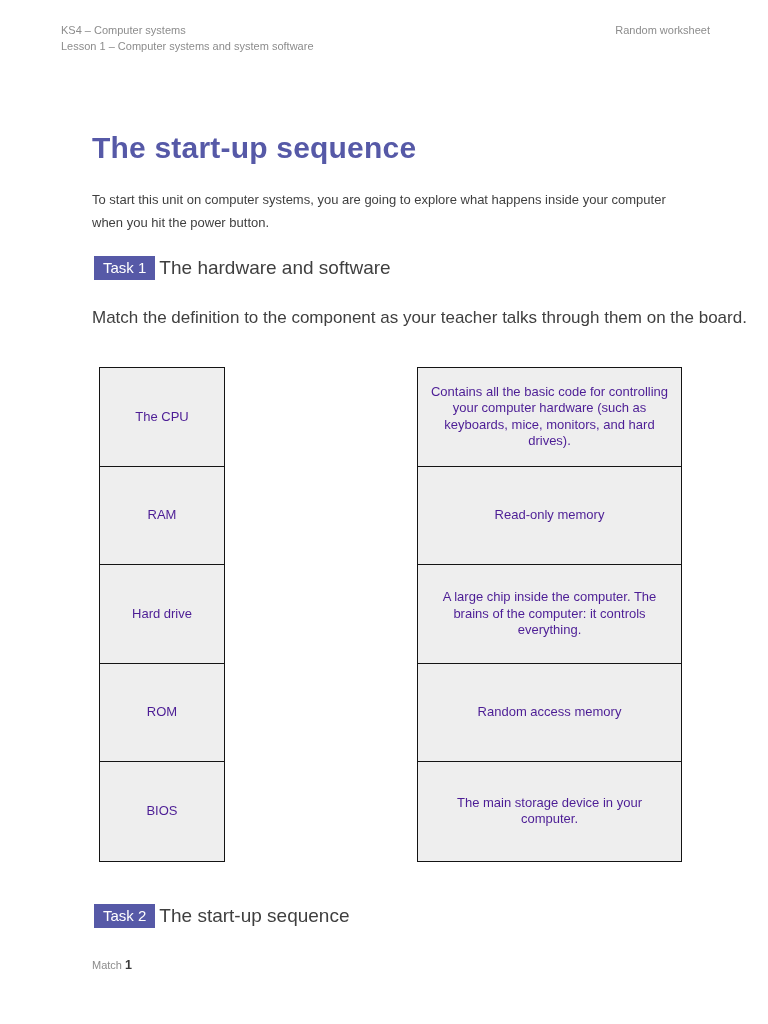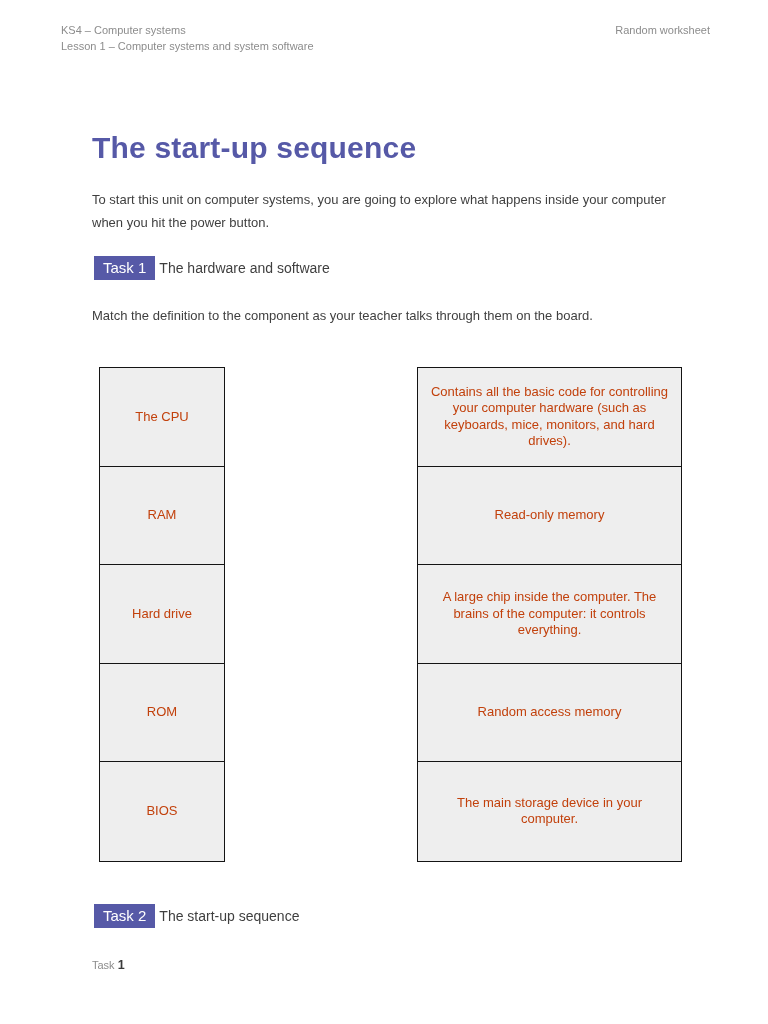--- a/index.html
+++ b/index.html
@@ -51,46 +51,46 @@
   }
   .task-row.t1 { top: 256px; }
   .task-row.t2 { top: 904px; }
   .task-badge {
     background: #5659a7;
     color: #ffffff;
     font-size: 15px;
     line-height: 17px;
     padding: 3px 9px 4px 9px;
   }
-  .task-heading { font-size: 14px; color: #3f3f3f; }
+  .task-heading { font-size: 19px; color: #3f3f3f; }
   .instruction {
     position: absolute;
     top: 308px;
     left: 92px;
-    font-size: 13px;
+    font-size: 17px;
     color: #3f3f3f;
   }
   .match-col {
     position: absolute;
     top: 367px;
     border: 1.5px solid #141414;
     background: #eeeeee;
     box-sizing: border-box;
   }
   .col-components { left: 99px;  width: 126px; }
   .col-definitions { left: 417px; width: 265px; }
   .cell {
     height: 98.5px;
     display: flex;
     align-items: center;
     justify-content: center;
     text-align: center;
     font-size: 13px;
     line-height: 16.5px;
-    color: #c2410c;
+    color: #4c1d95;
     border-bottom: 1.5px solid #141414;
     box-sizing: border-box;
   }
   .cell:last-child { border-bottom: none; }
   .def-text { max-width: 240px; margin: 0 auto; }
   .footer {
     position: absolute;
     top: 958px;
     left: 92px;
     font-size: 11px;
@@ -152,16 +152,16 @@
         <span class="def-text">The main storage device in your computer.</span>
       </div>
   </div>
 
   <div class="task-row t2">
     <span class="task-badge">Task 2</span>
     <span class="task-heading">The start-up sequence</span>
   </div>
 
   <div class="footer">
-    <span>Task</span><span class="pagenum">1</span>
+    <span>Match</span><span class="pagenum">1</span>
   </div>
 
 </div>
 
 </body></html>

